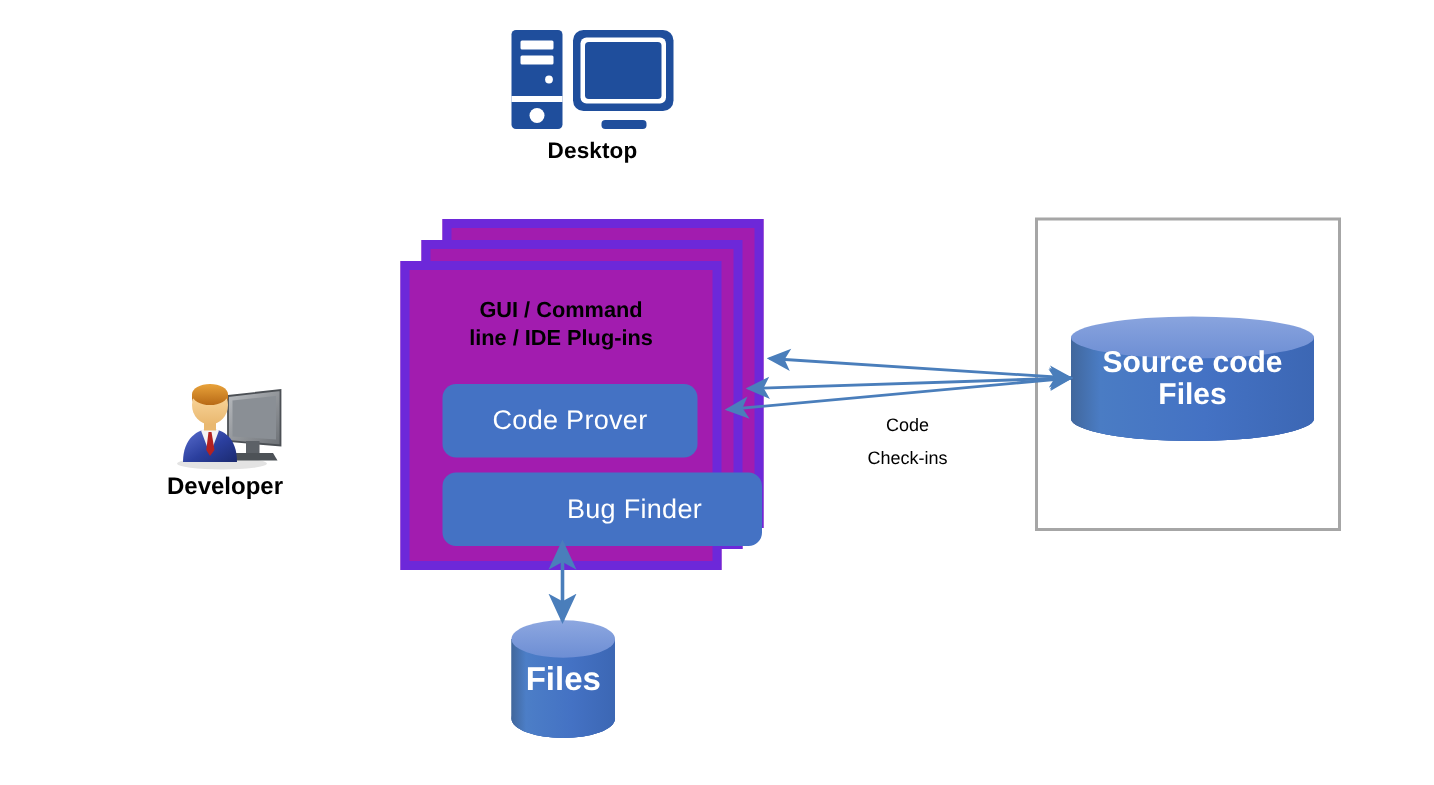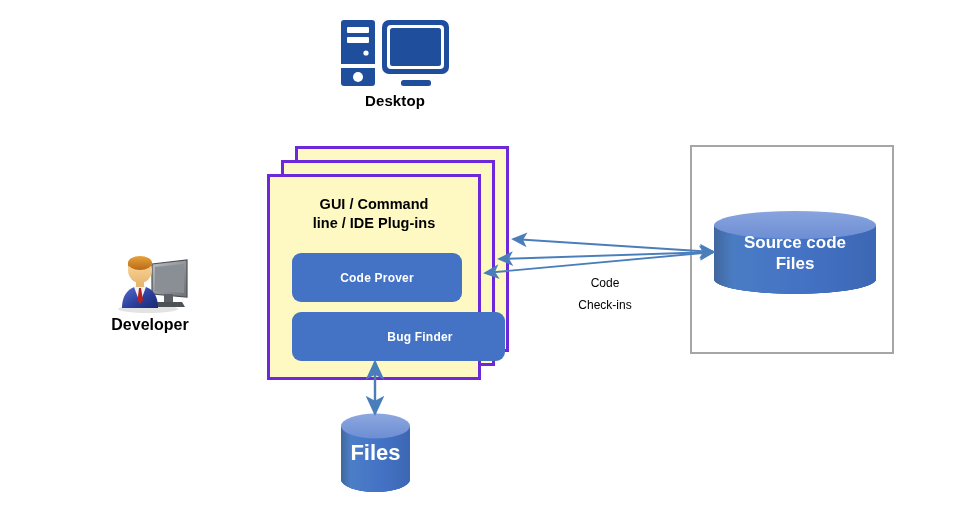--- a/index.html
+++ b/index.html
@@ -44,22 +44,22 @@
     width: 160px;
     text-align: center;
     font-size: 16px;
     font-weight: bold;
     color: #000000;
   }
 
   
   .card {
     position: absolute;
-    background: #fef9c3;
-    border: 3px solid #6d28d9;
+    background: #a21caf;
+    border: 6px solid #6d28d9;
     box-sizing: border-box;
   }
   #card-back  { left: 295px; top: 146px; width: 214px; height: 206px; z-index: 2; }
   #card-mid   { left: 281px; top: 160px; width: 214px; height: 206px; z-index: 3; }
   #card-front { left: 267px; top: 174px; width: 214px; height: 206px; z-index: 4; }
 
   .card-title {
     position: absolute;
     left: 0; top: 18px;
     width: 100%;
@@ -71,22 +71,22 @@
   }
 
   .pill {
     position: absolute;
     left: 22px;
     width: 170px;
     height: 49px;
     background: #4472c4;
     border-radius: 9px;
     color: #ffffff;
-    font-size: 12px;
-    font-weight: bold;
+    font-size: 18px;
+    font-weight: normal;
     display: flex;
     align-items: center;
     justify-content: center;
     letter-spacing: .2px;
   }
   #pill-code-prover { top: 76px; }
   #pill-bug-finder  { top: 135px; padding-left: 43px; }
 
   
   #repo-box {
@@ -105,21 +105,21 @@
   .cyl-label {
     position: absolute;
     left: 0;
     width: 100%;
     text-align: center;
     color: #ffffff;
     font-weight: bold;
     pointer-events: none;
   }
   #repo-cyl { left: 712px; top: 210px; width: 166px; height: 84px; }
-  #repo-cyl .cyl-label { top: 22px; font-size: 17px; line-height: 21px; }
+  #repo-cyl .cyl-label { top: 22px; font-size: 20px; line-height: 21px; }
   #files-cyl { left: 339px; top: 412px; width: 73px; height: 82px; }
   #files-cyl .cyl-label { top: 28px; font-size: 22px; }
 
   
   #arrows {
     position: absolute;
     left: 0; top: 0;
     width: 956px; height: 523px;
     z-index: 6;
     pointer-events: none;

